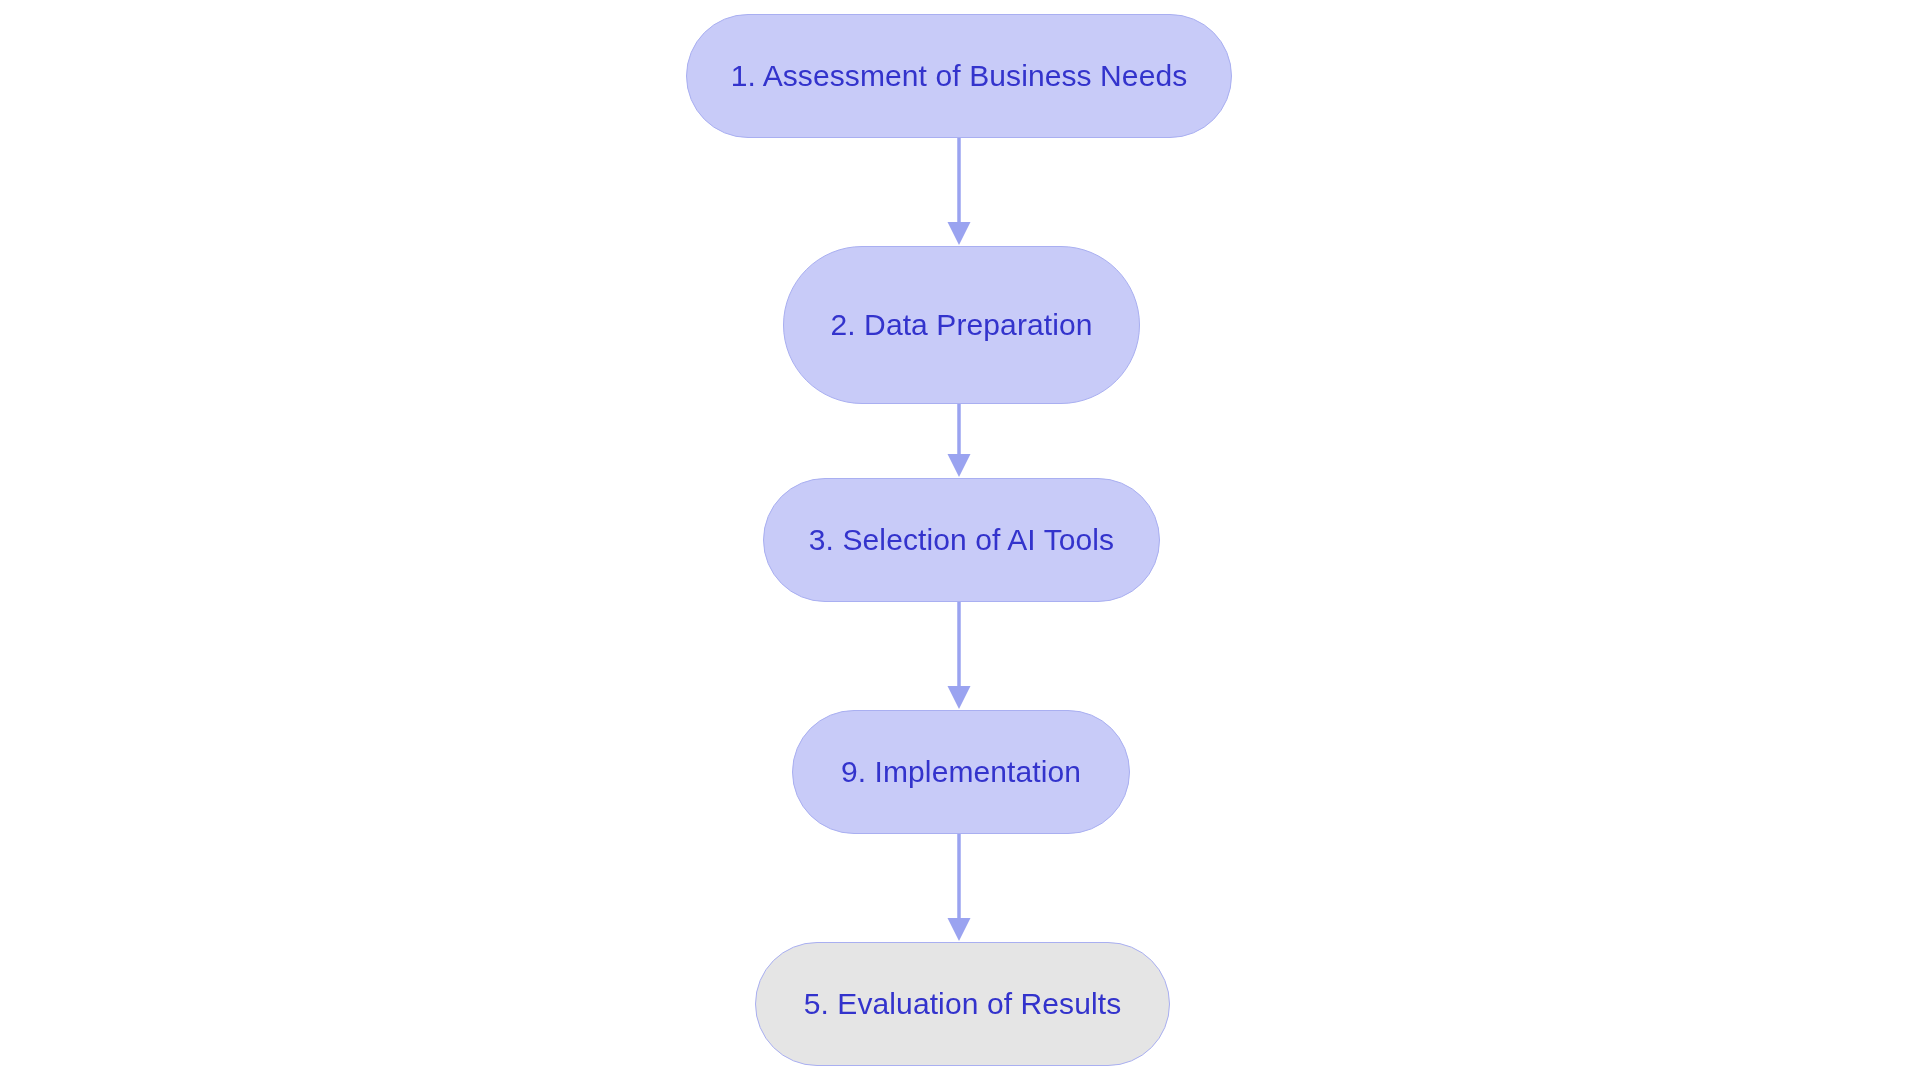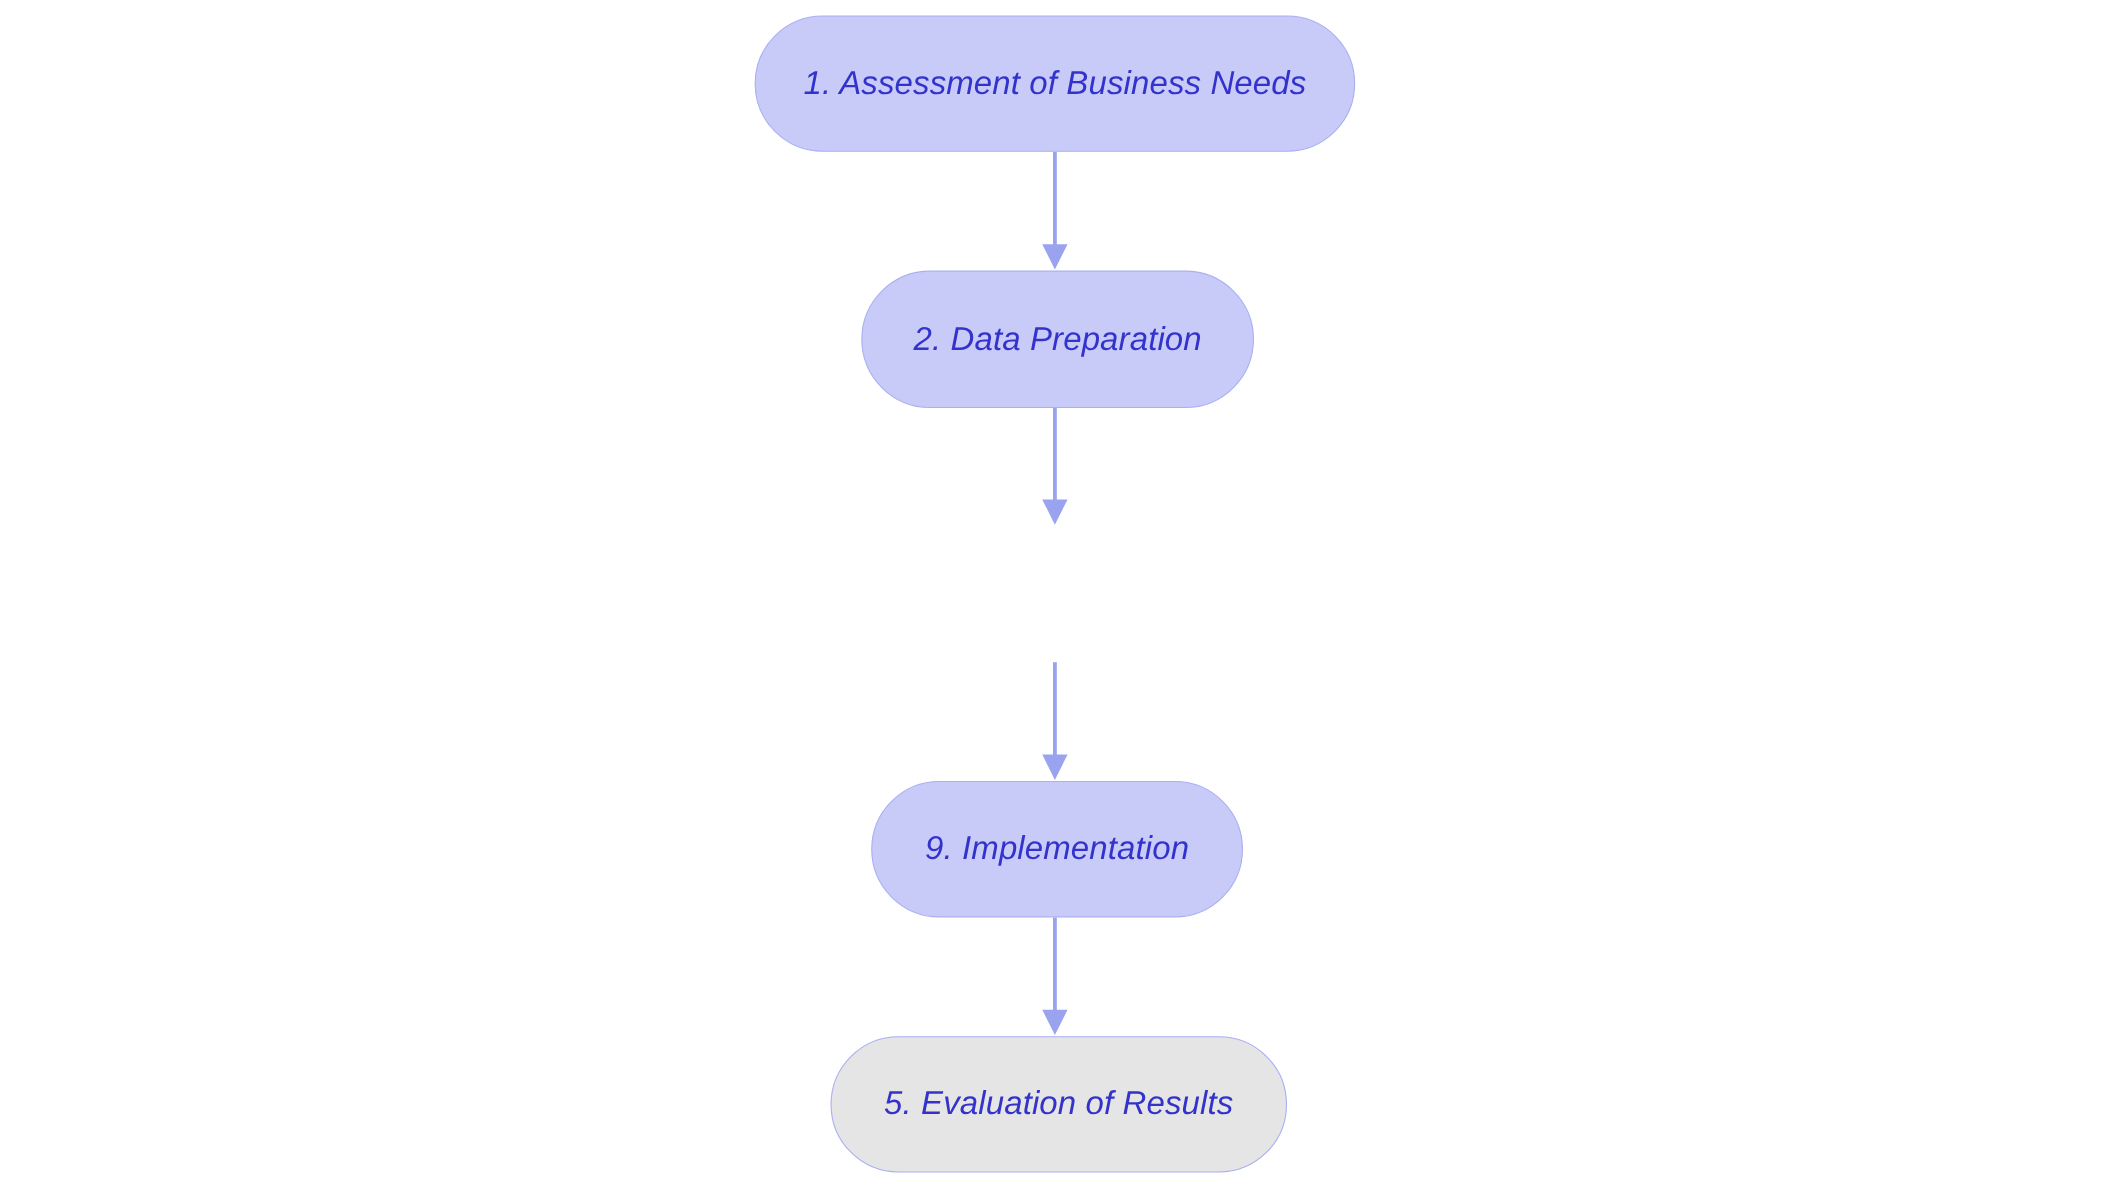--- a/index.html
+++ b/index.html
@@ -37,21 +37,20 @@
 
   .node-label {
     font-family: "Liberation Sans", "DejaVu Sans", sans-serif;
     font-size: 30px;
     font-weight: 400;
     line-height: 1;
     color: #3333cc;
     white-space: nowrap;
     letter-spacing: 0.1px;
     user-select: none;
-    font-style: italic;
   }
 
   
   .connector {
     position: absolute;
     width: 24px;
   }
   .connector svg {
     display: block;
     width: 100%;
@@ -89,24 +88,27 @@
     <svg viewBox="0 0 24 108" preserveAspectRatio="none" aria-hidden="true">
       <line x1="12" y1="0" x2="12" y2="86" stroke="#9aa3f0" stroke-width="3.5"></line>
       <polygon points="0.5,84 23.5,84 12,107" fill="#9aa3f0"></polygon>
     </svg>
   </div>
 
   <div class="node" style="left: 686px; top: 14px; width: 546px; height: 124px; background: rgb(200, 203, 248); border-color: rgb(169, 175, 241);">
     <span class="node-label" style="color: rgb(51, 51, 204);">1. Assessment of Business Needs</span>
   </div>
 
-  <div class="node" style="left: 783px; top: 246px; width: 357px; height: 125px; background: rgb(200, 203, 248); border-color: rgb(169, 175, 241);">
+  <div class="node" style="left: 783px; top: 246px; width: 357px; height: 158px; background: rgb(200, 203, 248); border-color: rgb(169, 175, 241);">
     <span class="node-label" style="color: rgb(51, 51, 204);">2. Data Preparation</span>
   </div>
 
+  <div class="node" style="left: 763px; top: 478px; width: 397px; height: 124px; background: rgb(200, 203, 248); border-color: rgb(169, 175, 241);">
+    <span class="node-label" style="color: rgb(51, 51, 204);">3. Selection of AI Tools</span>
+  </div>
 
   <div class="node" style="left: 792px; top: 710px; width: 338px; height: 124px; background: rgb(200, 203, 248); border-color: rgb(169, 175, 241);">
     <span class="node-label" style="color: rgb(51, 51, 204);">9. Implementation</span>
   </div>
 
   <div class="node" style="left: 755px; top: 942px; width: 415px; height: 124px; background: #e5e5e5; border-color: rgb(169, 175, 241);">
     <span class="node-label" style="color: rgb(51, 51, 204);">5. Evaluation of Results</span>
   </div>
 
 </div>

